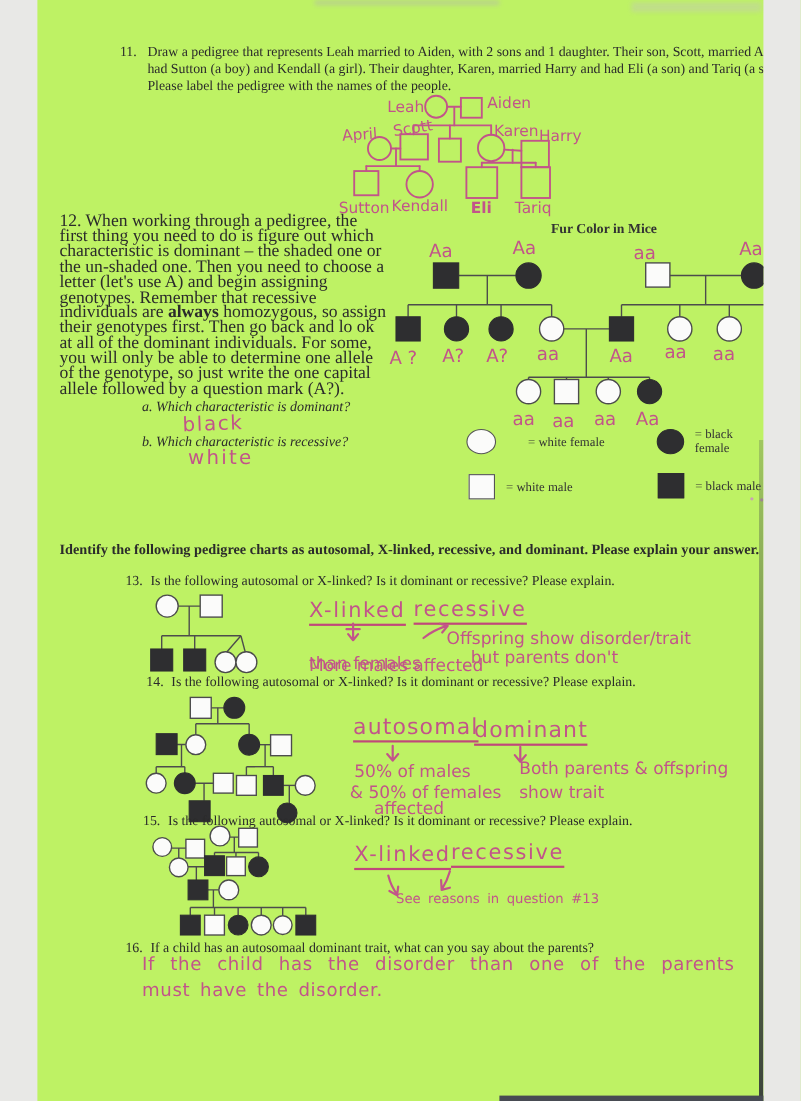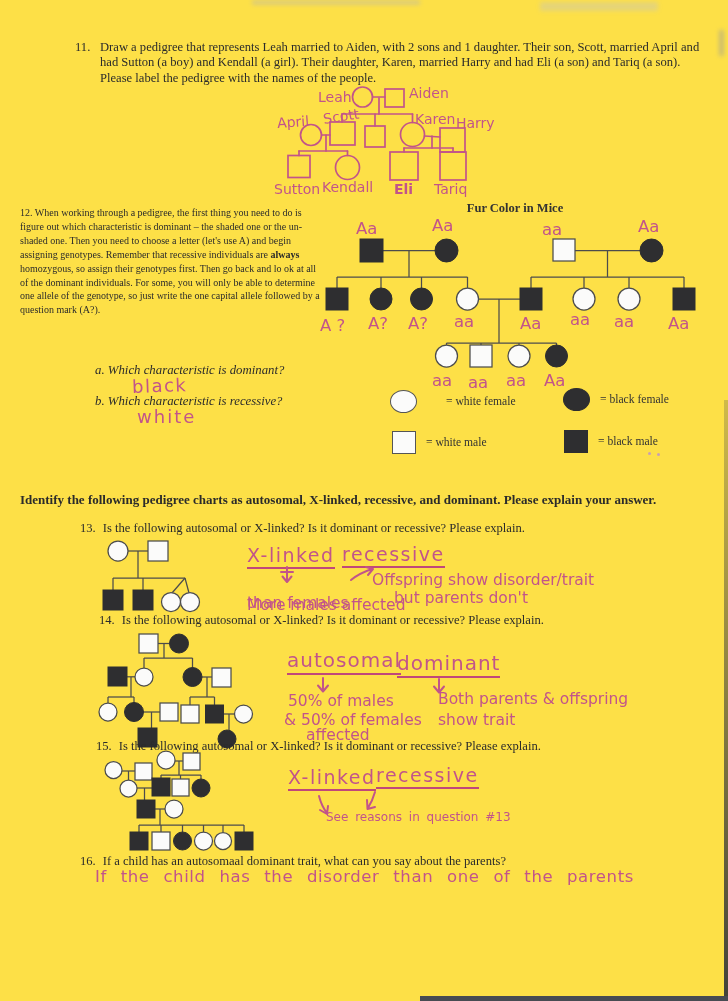--- a/index.html
+++ b/index.html
@@ -1,19 +1,19 @@
 <!DOCTYPE html>
 <html><head>
 <meta charset="utf-8">
 <style>
   html,body{margin:0;padding:0;}
   body{background:#e8e8e6;}
   .page{
-    position:relative;width:728px;height:1001px;margin:0 auto;
-    background:#fde047;overflow:hidden;
+    position:relative;width:660px;height:1001px;margin:0 auto;
+    background:#bef264;overflow:hidden;
     font-family:"Liberation Serif",serif;color:#2b2b2b;
   }
   .print{font-family:"Liberation Serif",serif;color:#2b2b2b;}
   .abs{position:absolute;}
   .qline{display:flex;gap:7px;font-size:12.6px;line-height:14px;}
   .qnum{white-space:nowrap;}
   .hand{font-family:"DejaVu Sans",cursive;color:#c2548a;position:absolute;white-space:nowrap;}
   .u{border-bottom:2.2px solid #c0487a;padding-bottom:1px;}
   .it{font-style:italic;}
   .bold{font-weight:bold;}
@@ -84,21 +84,21 @@
       <text class="htext" x="101" y="40" font-size="12.5" transform="rotate(-9 114 34)">Scott</text>
       <text class="htext" x="193" y="42">Karen</text>
       <text class="htext" x="234" y="46">Harry</text>
       <text class="htext" x="52" y="112">Sutton</text>
       <text class="htext" x="100" y="110">Kendall</text>
       <text class="htext" x="172" y="112" font-weight="bold" font-size="16">Eli</text>
       <text class="htext" x="212" y="112" font-size="15">Tariq</text>
     </g>
   </svg>
 
-  <div class="abs print" style="left:20px;top:206px;width:300px;font-size:10px;line-height:13.9px;">
+  <div class="abs print" style="left:20px;top:194px;width:300px;font-size:16px;line-height:13.9px;">
     <span>12.</span>
     <span>When working through a pedigree, the first thing you need to do is figure out which characteristic is dominant – the shaded one or the un-shaded one. Then you need to choose a letter (let's use A) and begin assigning genotypes. Remember that recessive individuals are </span><b>always</b><span> homozygous, so assign their genotypes first. Then go back and lo ok at all of the dominant individuals. For some, you will only be able to determine one allele of the genotype, so just write the one capital allele followed by a question mark (A?).</span>
   </div>
 
   <div class="abs print it" style="left:95px;top:363px;width:240px;font-size:12.8px;">a. Which characteristic is dominant?</div>
   <div class="hand" style="left:132px;top:375px;font-size:18px;letter-spacing:1.5px;transform:rotate(-2deg);">black</div>
   <div class="abs print it" style="left:95px;top:394px;width:240px;font-size:12.8px;">b. Which characteristic is recessive?</div>
   <div class="hand" style="left:137px;top:406px;font-size:18px;letter-spacing:2px;">white</div>
 
   <svg style="left:318px;top:198px;" width="400" height="196" viewBox="0 0 400 196">
@@ -333,16 +333,17 @@
   <svg class="harrow" style="left:363px;top:790px;" width="16" height="22" viewBox="0 0 16 22">
       <path d="M12 2 C10 9 8 13 5 18 M4 10 L4.5 19 L12 17"></path>
     </svg>
   <div class="hand" style="left:326px;top:810px;font-size:12px;word-spacing:3px;">See reasons in question #13</div>
 
   <div class="abs print qline" style="left:80px;top:854px;width:620px;align-items:flex-end;">
     <span class="qnum">16.</span>
     <span>If a child has an autosomaal dominant trait, what can you say about the parents?</span>
   </div>
   <div class="hand" style="left:95px;top:867px;font-size:16.5px;word-spacing:8px;letter-spacing:0.6px;">If the child has the disorder than one of the parents</div>
+  <div class="hand" style="left:95px;top:890px;font-size:16.5px;word-spacing:3px;letter-spacing:0.6px;">must have the disorder.</div>
 
   <div style="position:absolute;right:0;top:400px;width:4px;height:601px;background:linear-gradient(to bottom, rgba(70,73,80,0.25), rgba(45,48,55,0.9));"></div>
   <div style="position:absolute;left:420px;top:996px;width:308px;height:5px;background:#474b52;"></div>
 </div>
 
 </body></html>

